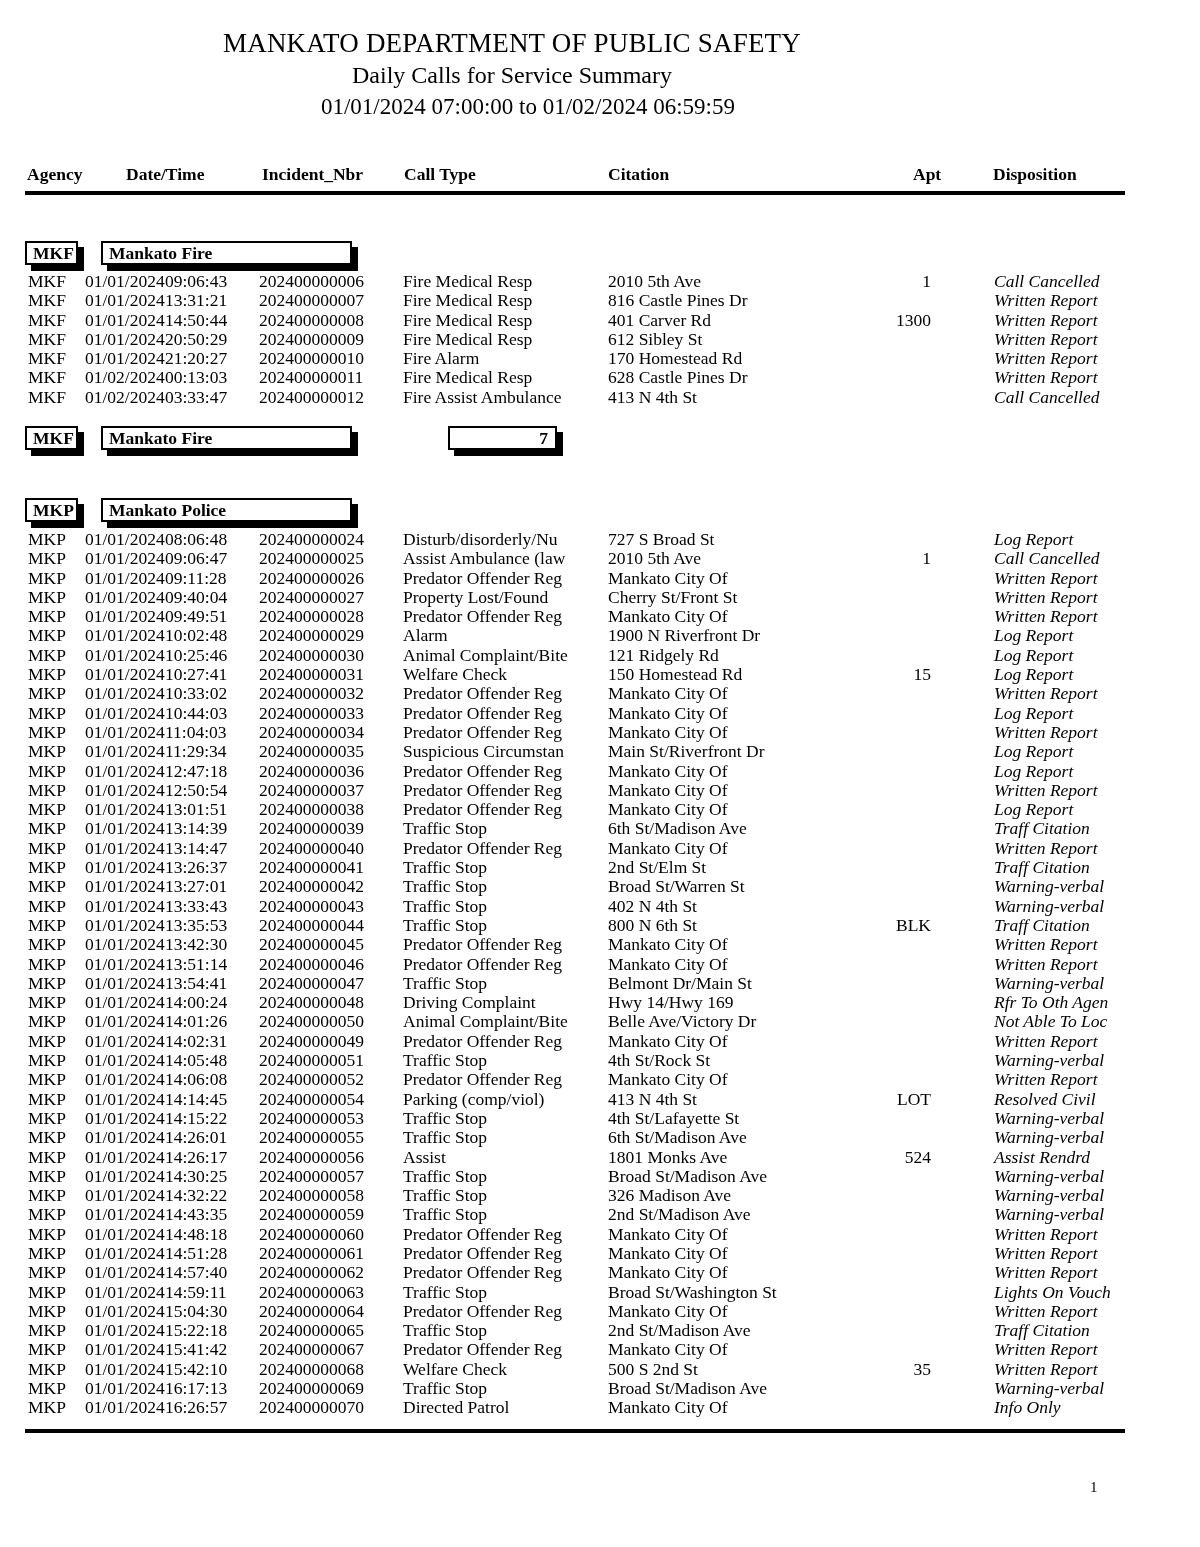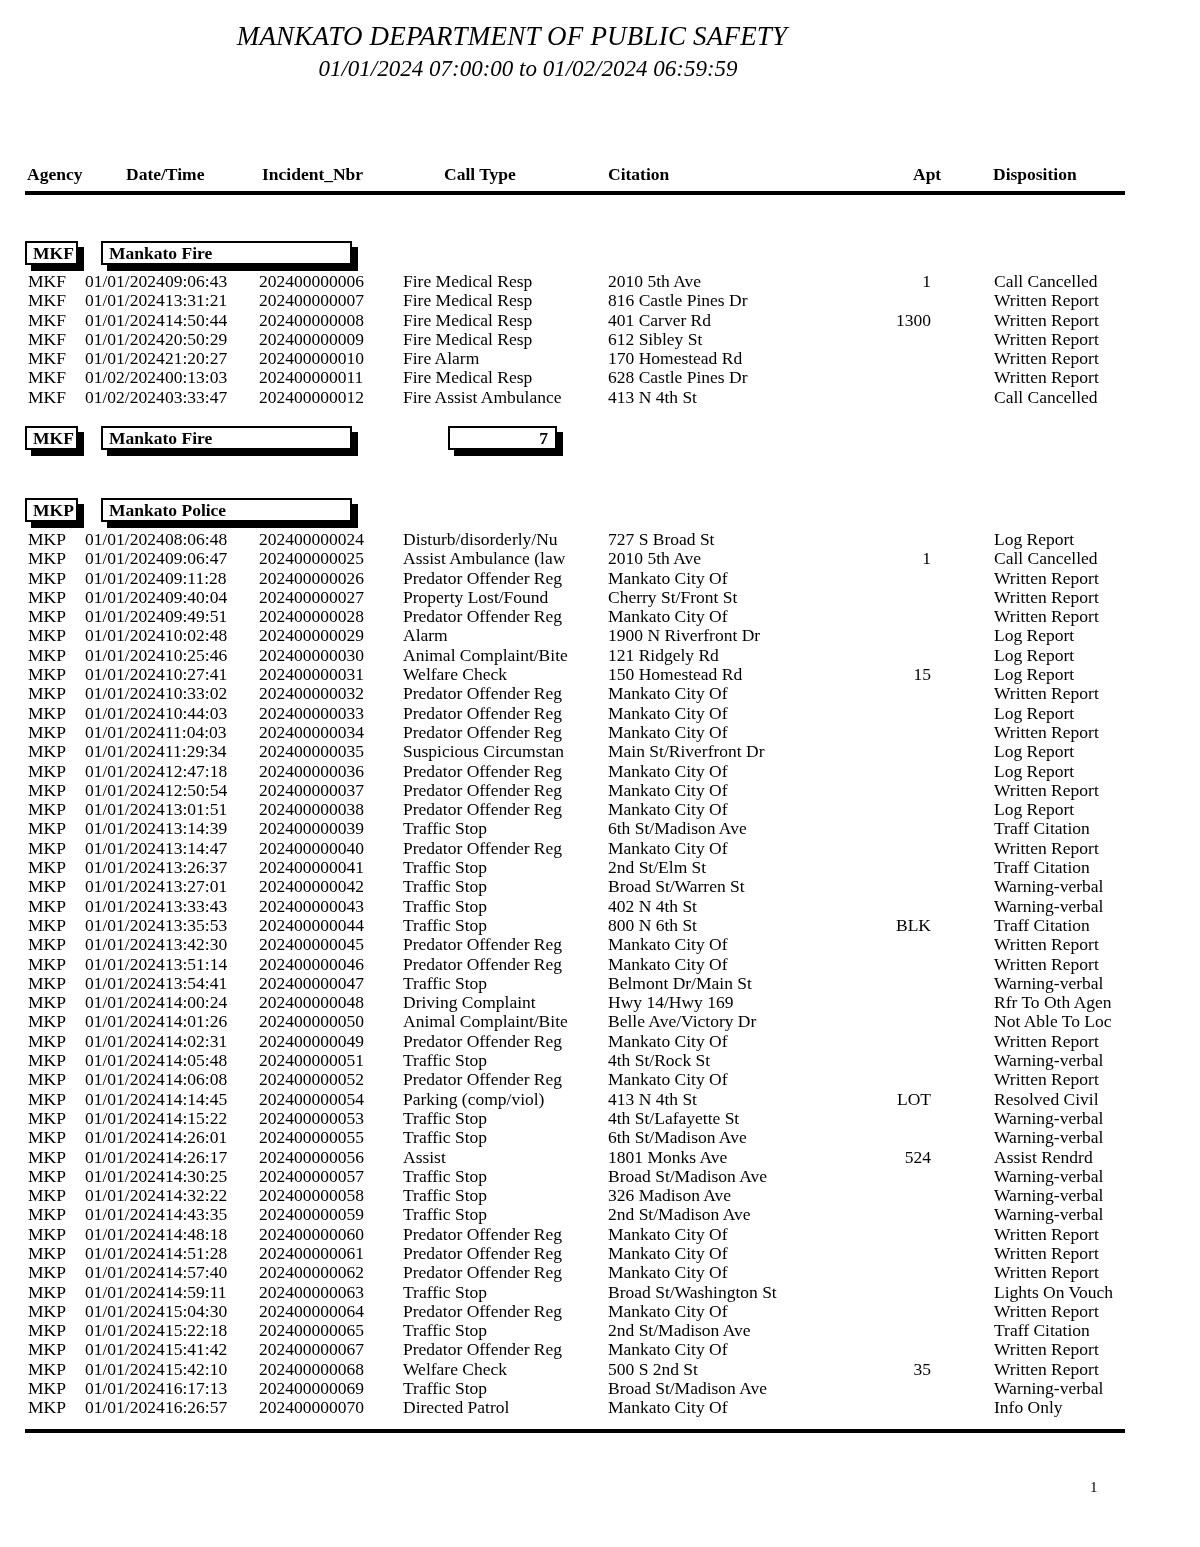--- a/index.html
+++ b/index.html
@@ -18,24 +18,23 @@
     width: 1200px;
     height: 1547px;
     overflow: hidden;
     background: #fff;
   }
 
   
   .title-block {
     position: absolute;
     left: 0;
-    top: 19px;
+    top: 26px;
     width: 1024px;
     text-align: center;
-    font-style: italic;
   }
   .title-main {
     font-size: 27px;
     line-height: 34px;
     letter-spacing: 0.2px;
     white-space: nowrap;
   }
   .title-sub {
     font-size: 24px;
     line-height: 31px;
@@ -60,21 +59,21 @@
     position: absolute;
     font-weight: bold;
     font-size: 17.5px;
     line-height: 20px;
     white-space: nowrap;
     top: 0;
   }
   .ch-agency      { left: 27px; }
   .ch-datetime    { left: 126px; text-align: center; }
   .ch-incident    { left: 262px; }
-  .ch-calltype    { left: 404px; margin-left: 40px; }
+  .ch-calltype    { left: 404px; }
   .ch-location    { left: 608px; top: 8px; }
   .ch-apt         { left: 913px; text-align: right; }
   .ch-disposition { left: 993px; }
 
   .rule-top {
     position: absolute;
     left: 25px;
     top: 191px;
     width: 1100px;
     height: 3px;
@@ -135,38 +134,39 @@
     top: 0;
     white-space: nowrap;
   }
   .c-agency   { left: 28px; }
   .c-date     { left: 85px; }
   .c-time     { left: 165px; }
   .c-incident { left: 259px; }
   .c-calltype { left: 403px; }
   .c-location { left: 608px; }
   .c-apt      { left: 860px; width: 71px; text-align: right; }
-  .c-disp     { left: 994px; }
+  .c-disp     { left: 994px; font-style: italic; }
 
   
   .page-number {
     position: absolute;
     left: 1090px;
     top: 1478px;
     font-size: 15px;
     line-height: 18px;
   }
 </style>
 </head>
 <body>
 
 <div id="page">
 
   <div class="title-block">
     <div class="title-main">MANKATO DEPARTMENT OF PUBLIC SAFETY</div>
+    <div class="title-sub">Daily Calls for Service Summary</div>
     <div class="title-range">01/01/2024  07:00:00 to  01/02/2024  06:59:59</div>
   </div>
 
   <div class="col-headers">
     <div class="ch ch-agency">Agency</div>
     <div class="ch ch-datetime">Date/Time</div>
     <div class="ch ch-incident">Incident_Nbr</div>
     <div class="ch ch-calltype">Call Type</div>
     <div class="ch ch-location">Citation</div>
     <div class="ch ch-apt">Apt</div>

